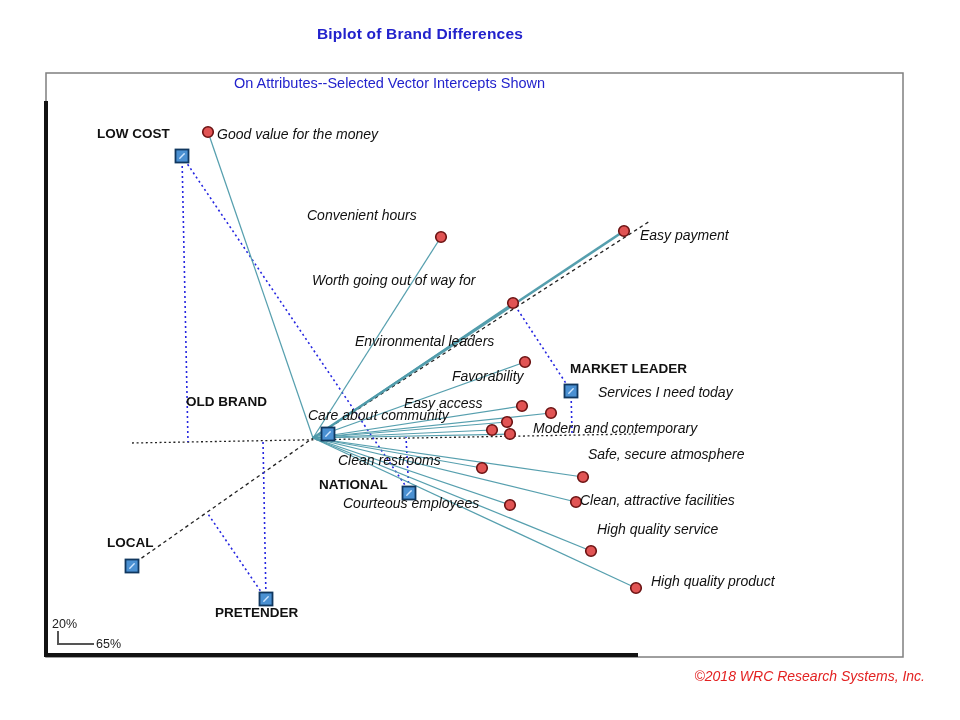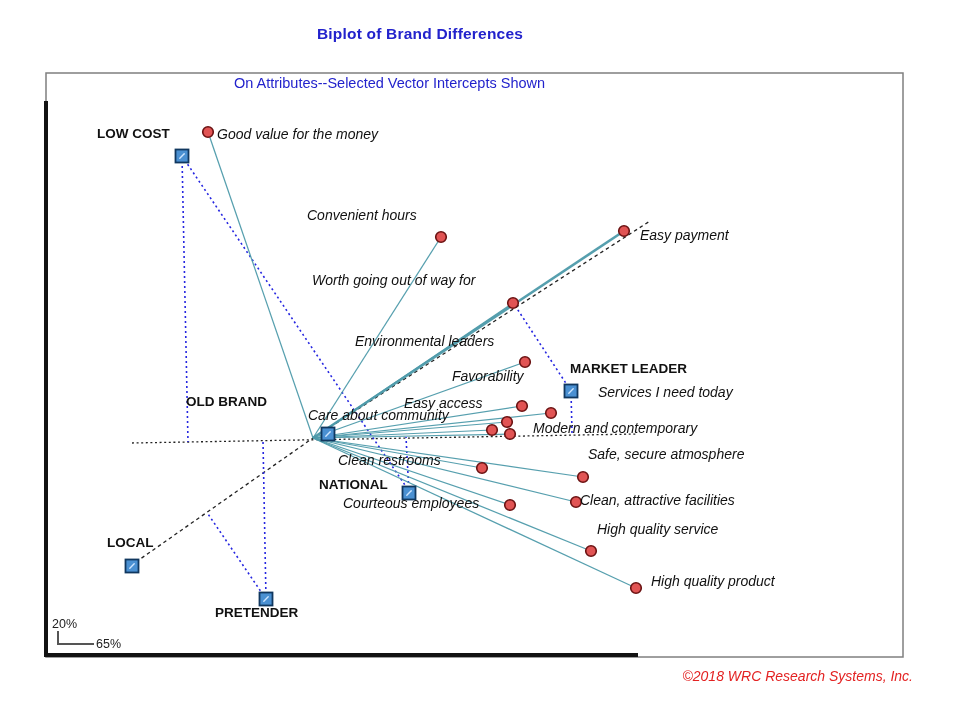--- a/index.html
+++ b/index.html
@@ -2,21 +2,21 @@
 <html><head>
 <meta charset="utf-8">
 <style>
   html,body{margin:0;padding:0;background:#ffffff;}
   body{width:960px;height:720px;overflow:hidden;font-family:"Liberation Sans",sans-serif;}
   #stage{position:relative;width:960px;height:720px;background:#ffffff;}
   .chart-title{position:absolute;top:25px;left:0;width:840px;text-align:center;
     font-size:15.5px;font-weight:bold;letter-spacing:0.2px;}
   .chart-subtitle{position:absolute;top:49px;left:0;width:779px;text-align:center;
     font-size:14.5px;font-weight:normal;margin-top:26px;}
-  .copyright{position:absolute;top:668px;right:47px;font-size:14px;font-style:italic;}
+  .copyright{position:absolute;top:668px;right:35px;font-size:14px;font-style:italic;}
   svg{position:absolute;top:0;left:0;}
   .frame{fill:none;stroke:#7f7f7f;stroke-width:1.5;}
   .frame-thick{stroke:#121212;stroke-width:4;stroke-linecap:butt;}
   .axis-dot{stroke-width:1.3;stroke-dasharray:2 2.6;fill:none;}
   .axis-dash{stroke-width:1.3;stroke-dasharray:3.5 3.2;fill:none;}
   .proj{stroke-width:1.6;stroke-dasharray:2 3;fill:none;}
   .vec{stroke-width:1.25;fill:none;opacity:0.95;}
   .vec-em{stroke-width:2.6;}
   .dot{stroke-width:1.6;}
   .sq{stroke-width:1.8;}

